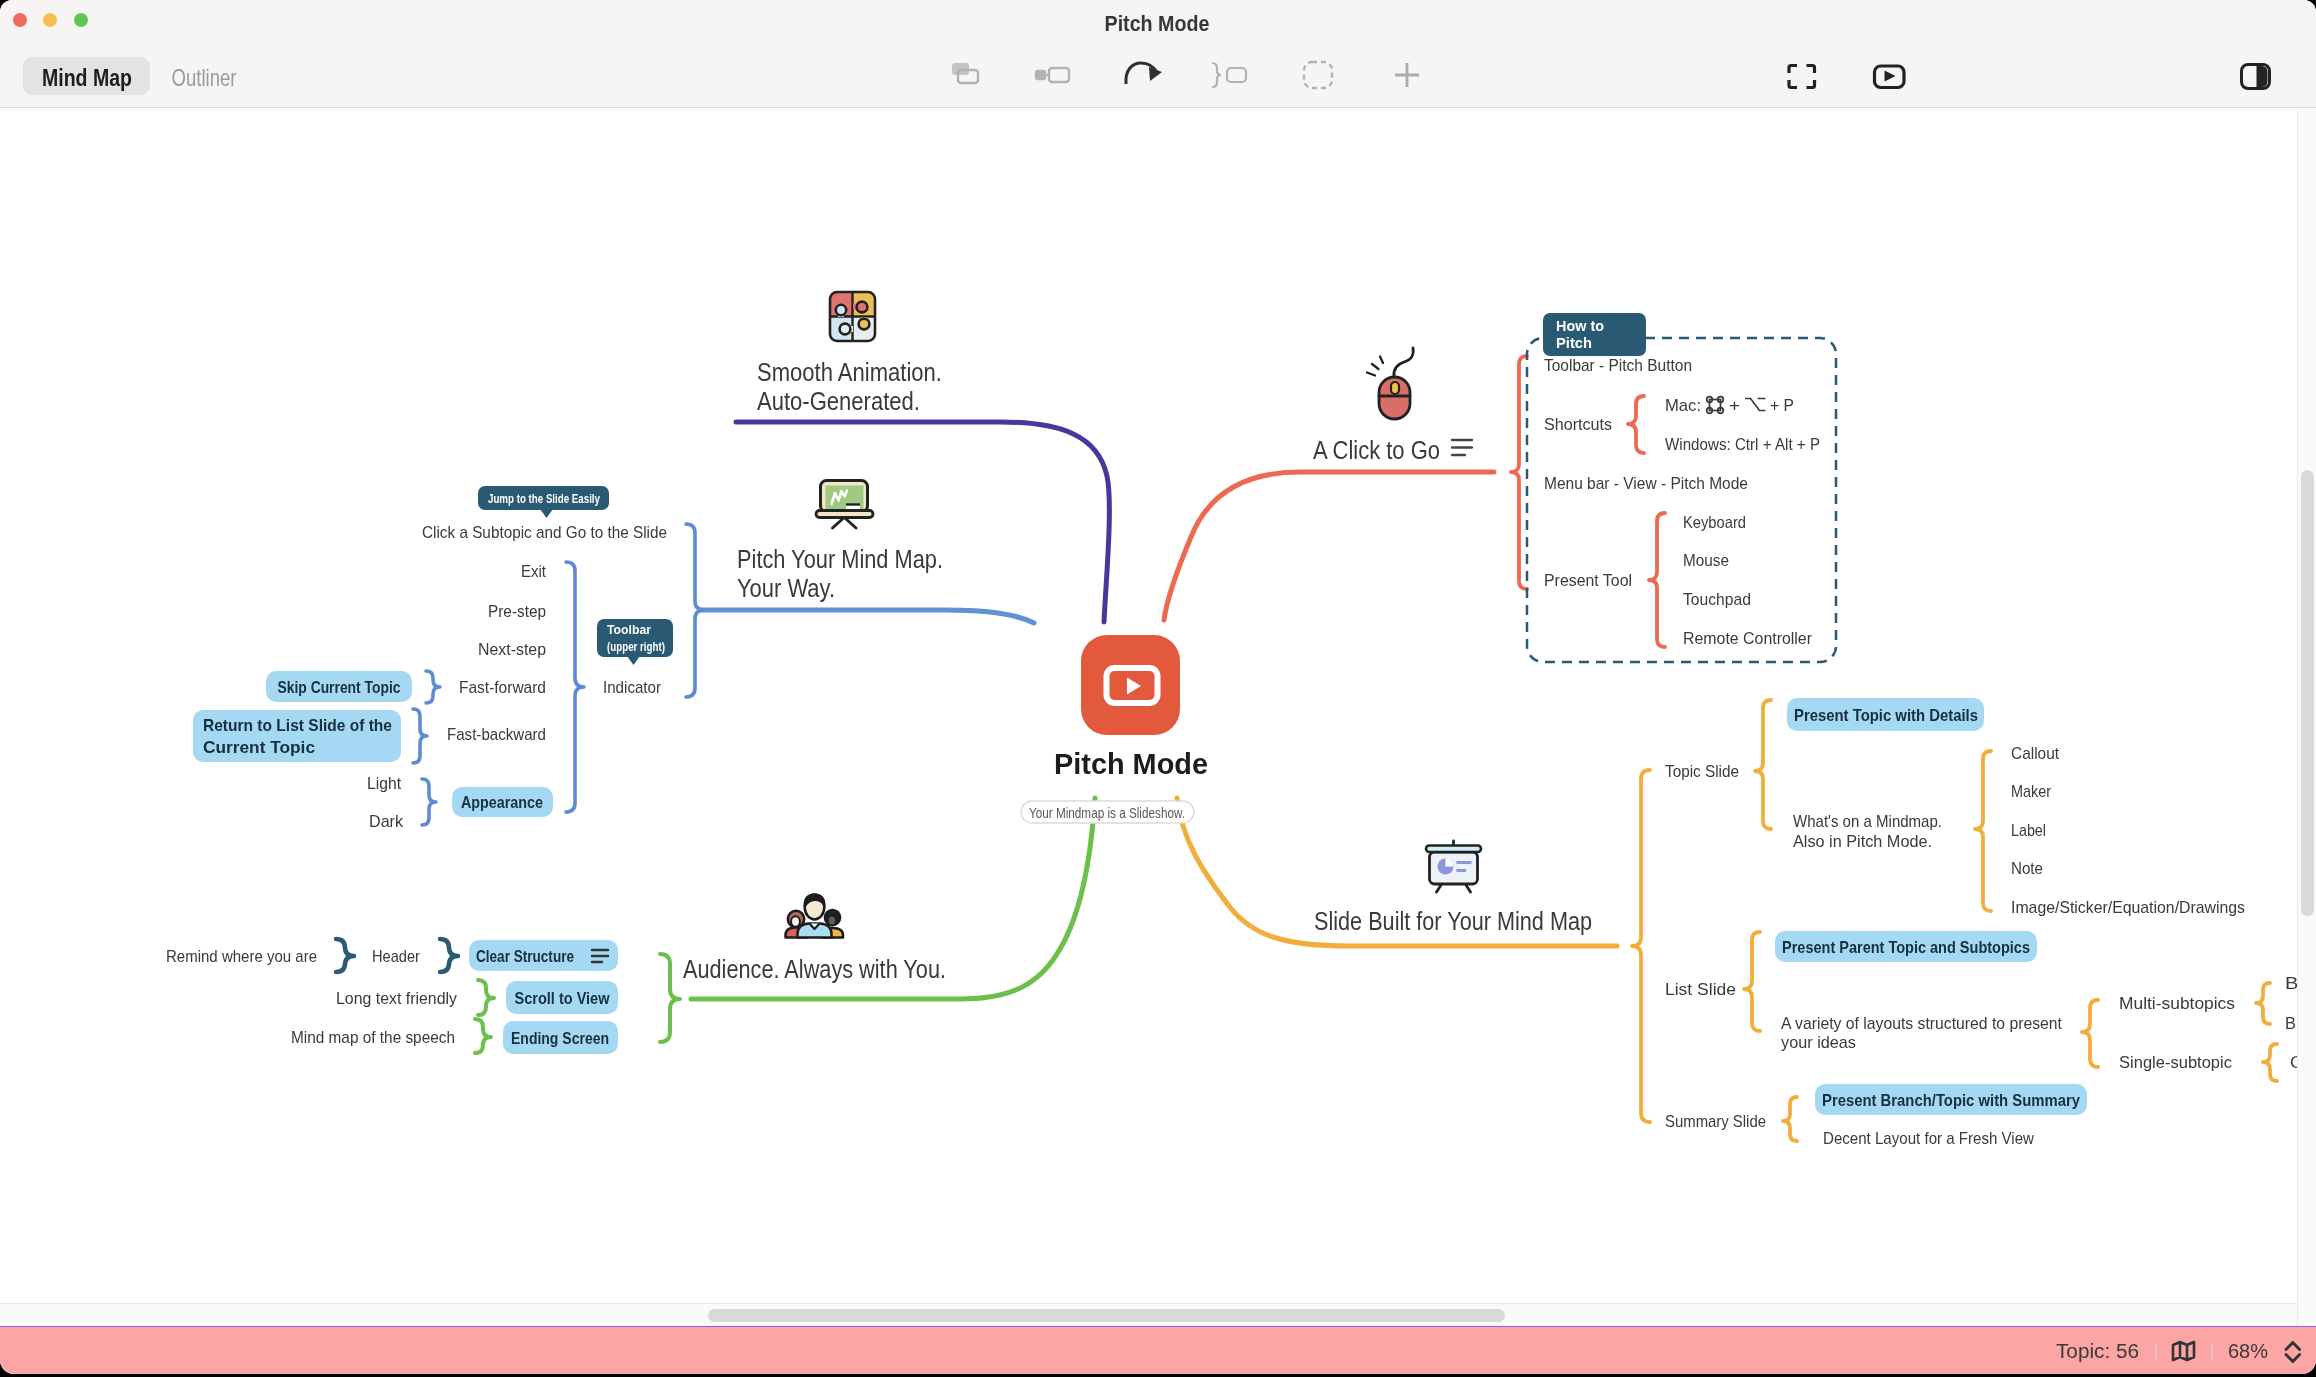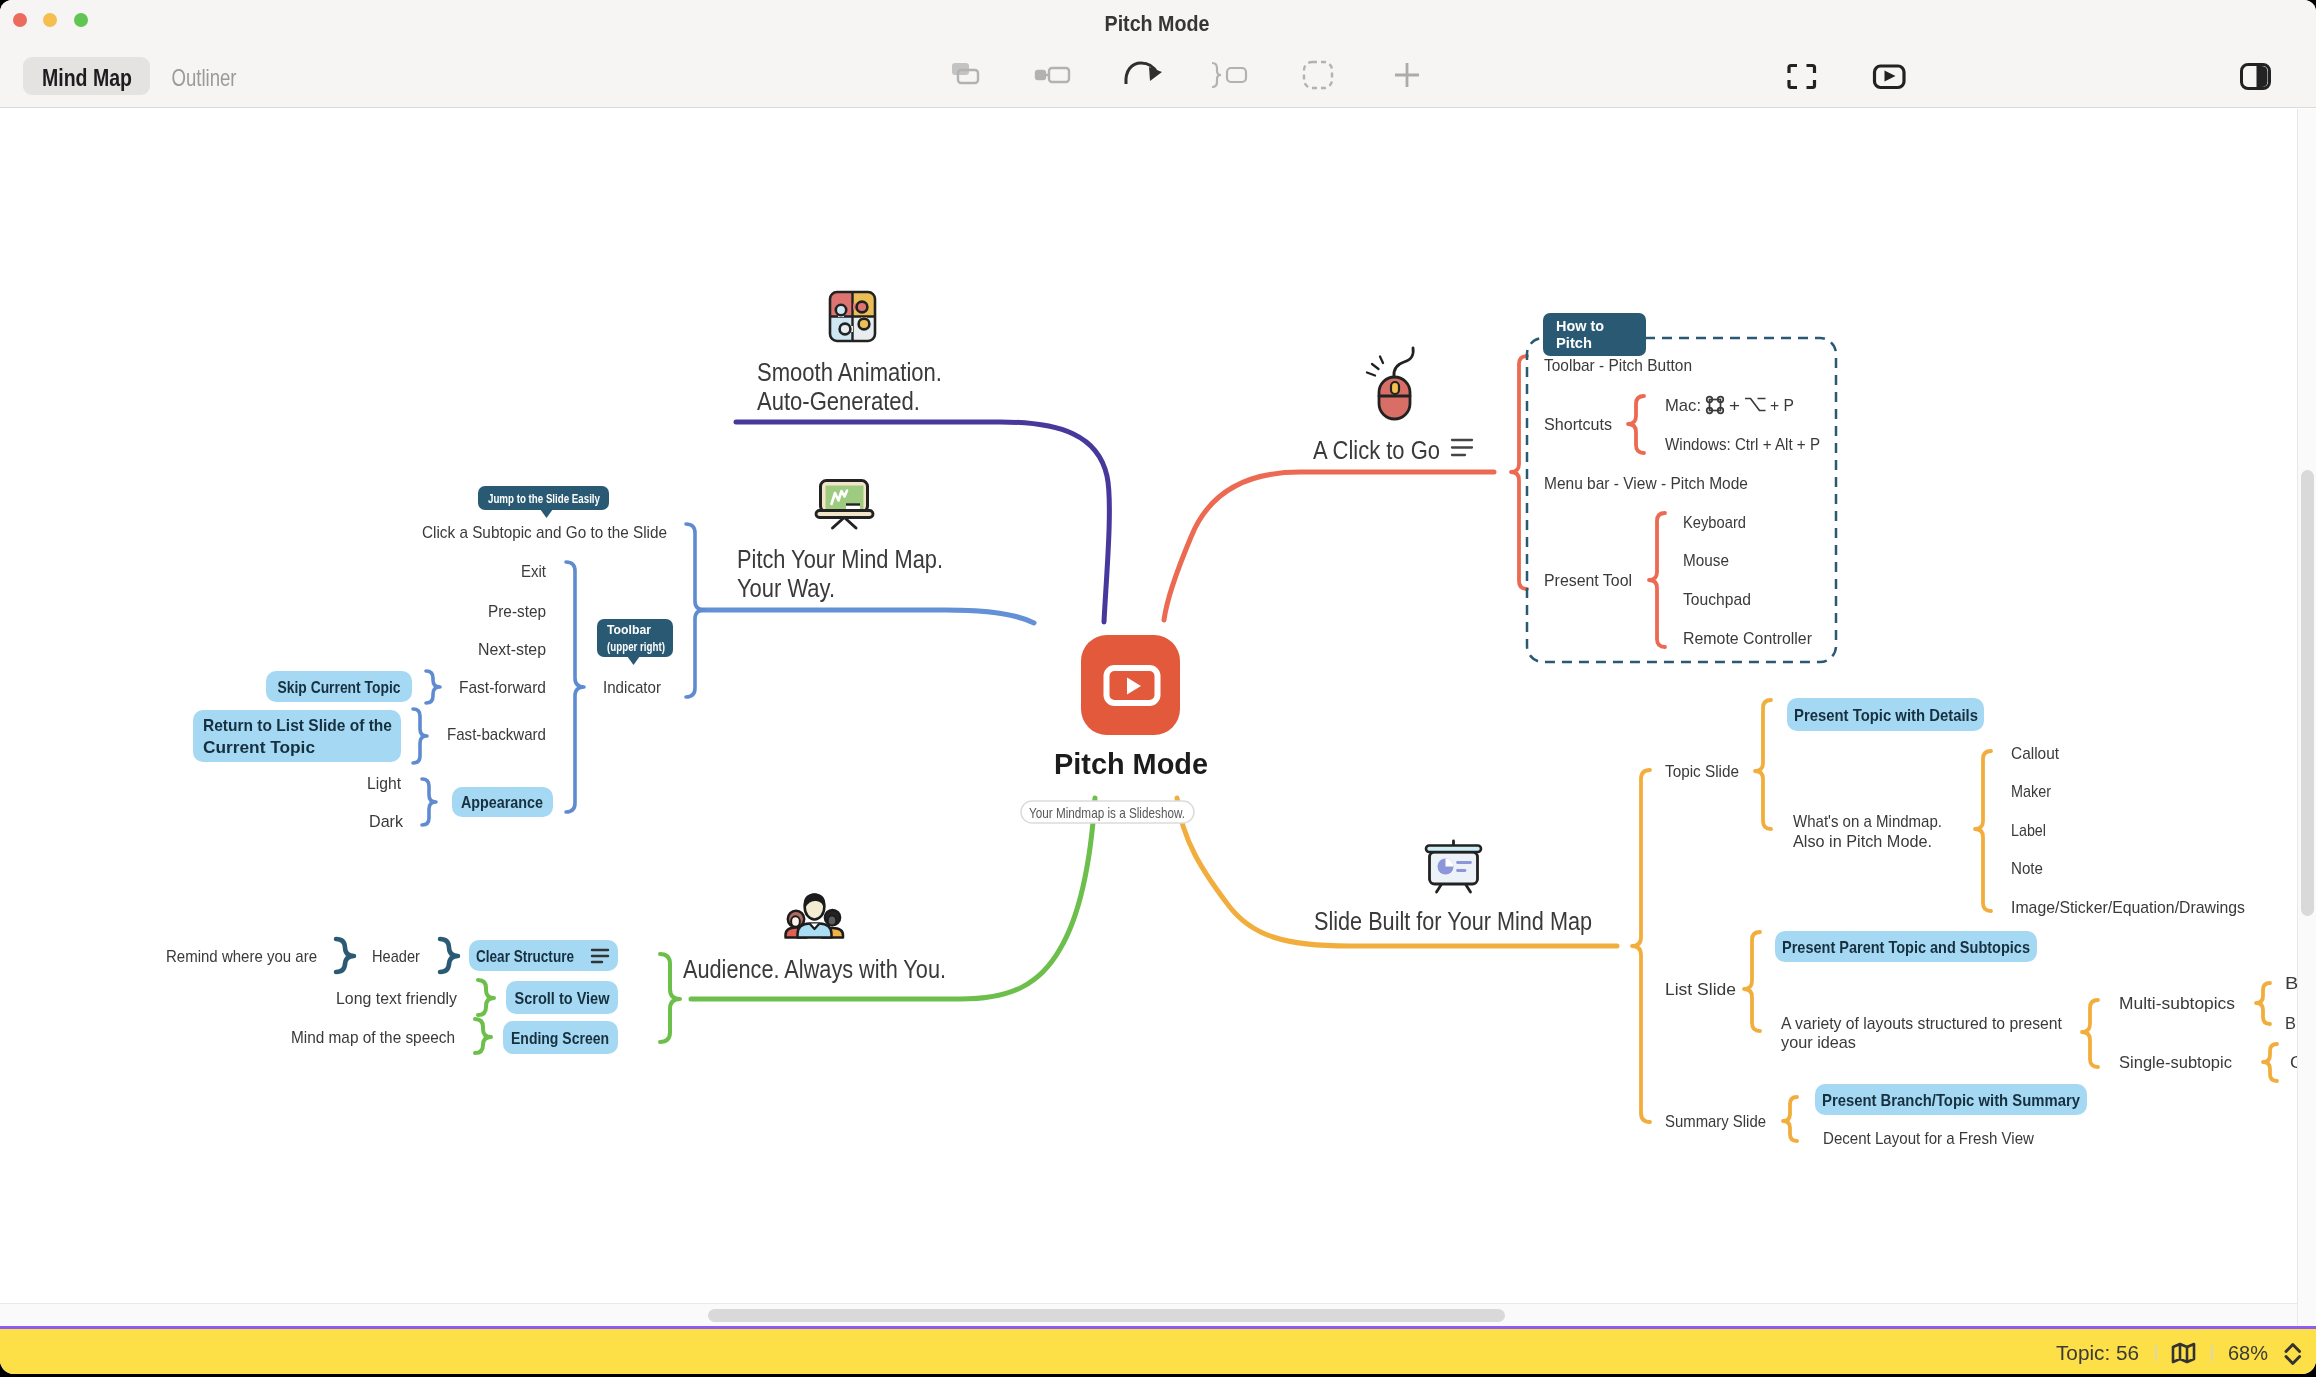--- a/index.html
+++ b/index.html
@@ -6,22 +6,22 @@
 #win { position:absolute; left:0; top:0; width:2316px; height:1374px; background:#fff;
   border-radius:12px 12px 14px 14px; overflow:hidden; }
 #hdr { position:absolute; left:0; top:0; width:2316px; height:108px; background:#f6f5f4;
   border-bottom:1px solid #dadada; }
 #rgut { position:absolute; left:2297px; top:109px; width:19px; height:1217px;
   background:#fafafa; border-left:1px solid #e8e8e8; }
 #bgut { position:absolute; left:0; top:1303px; width:2297px; height:23px;
   background:#fafafa; border-top:1px solid #e8e8e8; }
 #vthumb { position:absolute; left:3px; top:361px; width:13px; height:446px; background:#d9d9d9; border-radius:7px; }
 #hthumb { position:absolute; left:708px; top:5px; width:797px; height:13px; background:#d9d9d9; border-radius:7px; }
-#sbar { position:absolute; left:0; top:1326px; width:2316px; height:48px; background:#fde047;
-  border-top:3px solid #8b5cf6; }
+#sbar { position:absolute; left:0; top:1326px; width:2316px; height:48px; background:#fca5a5;
+  border-top:1px solid #8b5cf6; }
 svg { position:absolute; left:0; top:0; }
 </style></head>
 <body>
 <div id="win">
   <svg width="2316" height="1377" viewBox="0 0 2316 1377" font-family="Liberation Sans, sans-serif">
 <g fill="none" stroke-linecap="round">
 <path d="M 736 422 L 1000 422 C 1062 422 1098 436 1107 476 C 1113 504 1106 580 1104 622" stroke="#46399b" stroke-width="5"></path>
 <path d="M 1494 472 L 1300 472 C 1240 472 1207 497 1191 537 C 1178 568 1167 597 1164 620" stroke="#ed6a52" stroke-width="5"></path>
 <path d="M 700 610 L 945 610 C 990 610 1016 614 1034 623" stroke="#6491d6" stroke-width="5"></path>
 <path d="M 691 999 L 960 999 C 1012 999 1040 984 1060 949 C 1082 912 1091 858 1095 798" stroke="#6cbf4a" stroke-width="5"></path>

